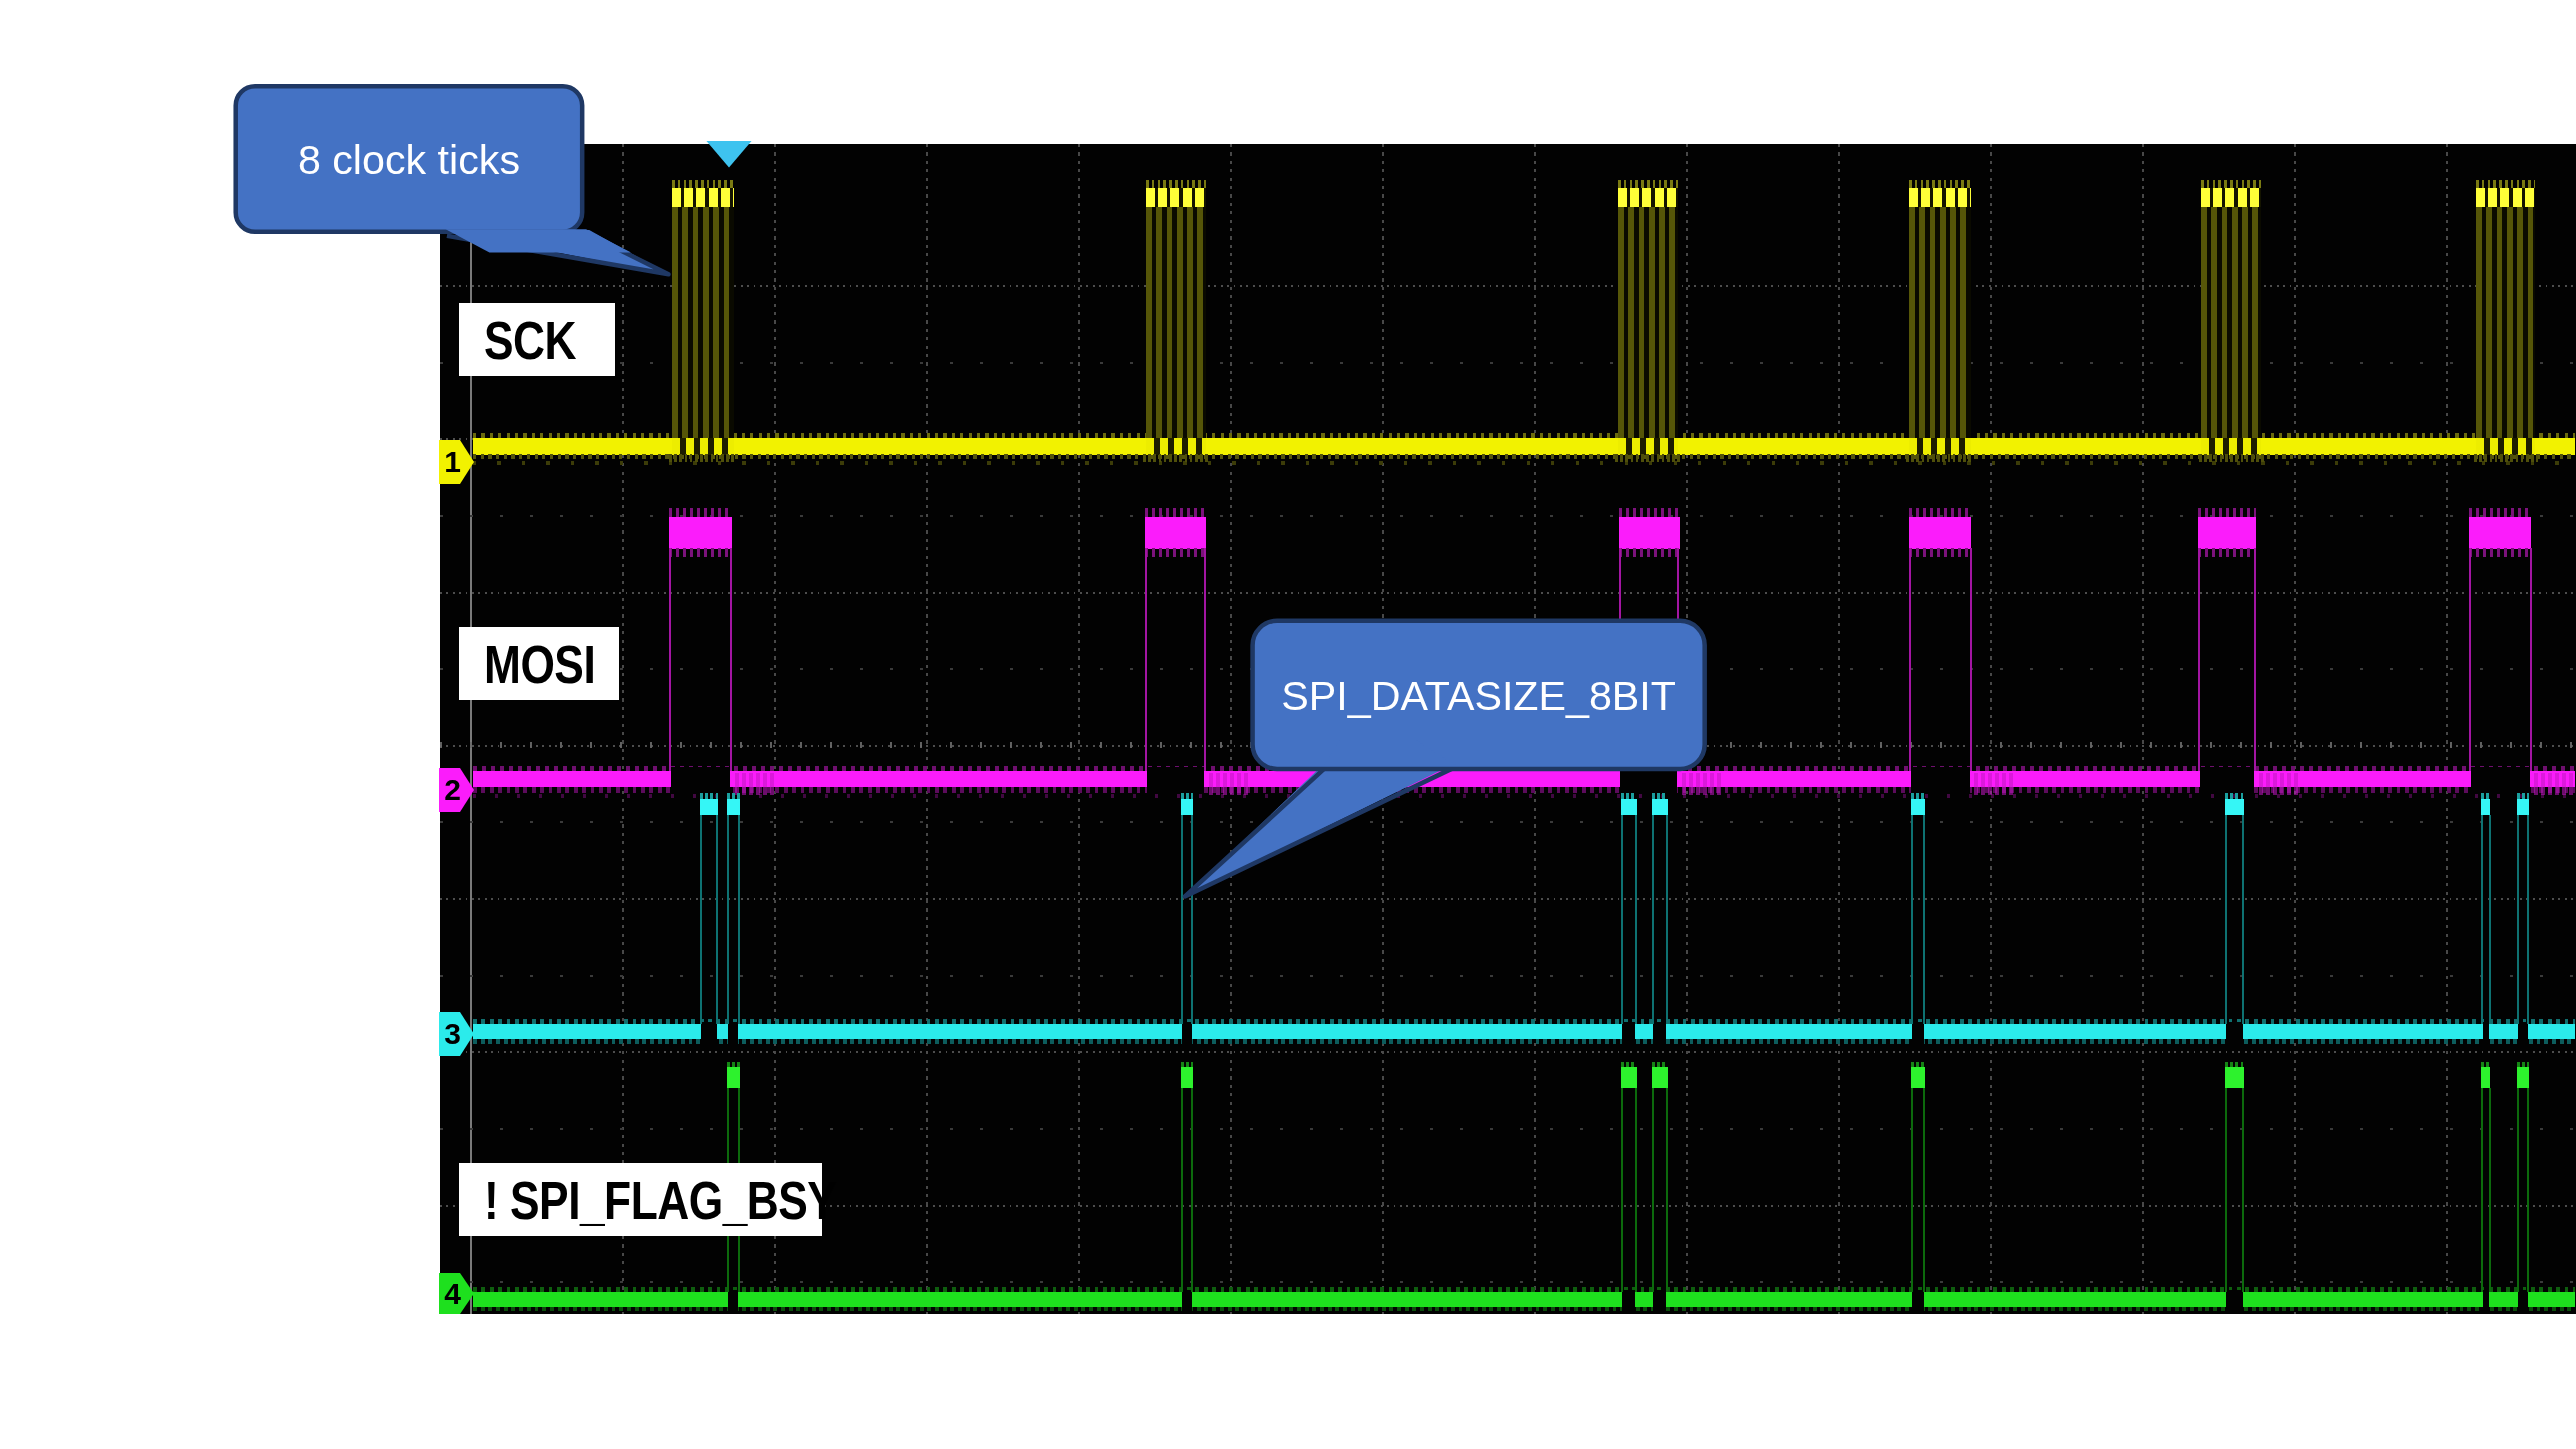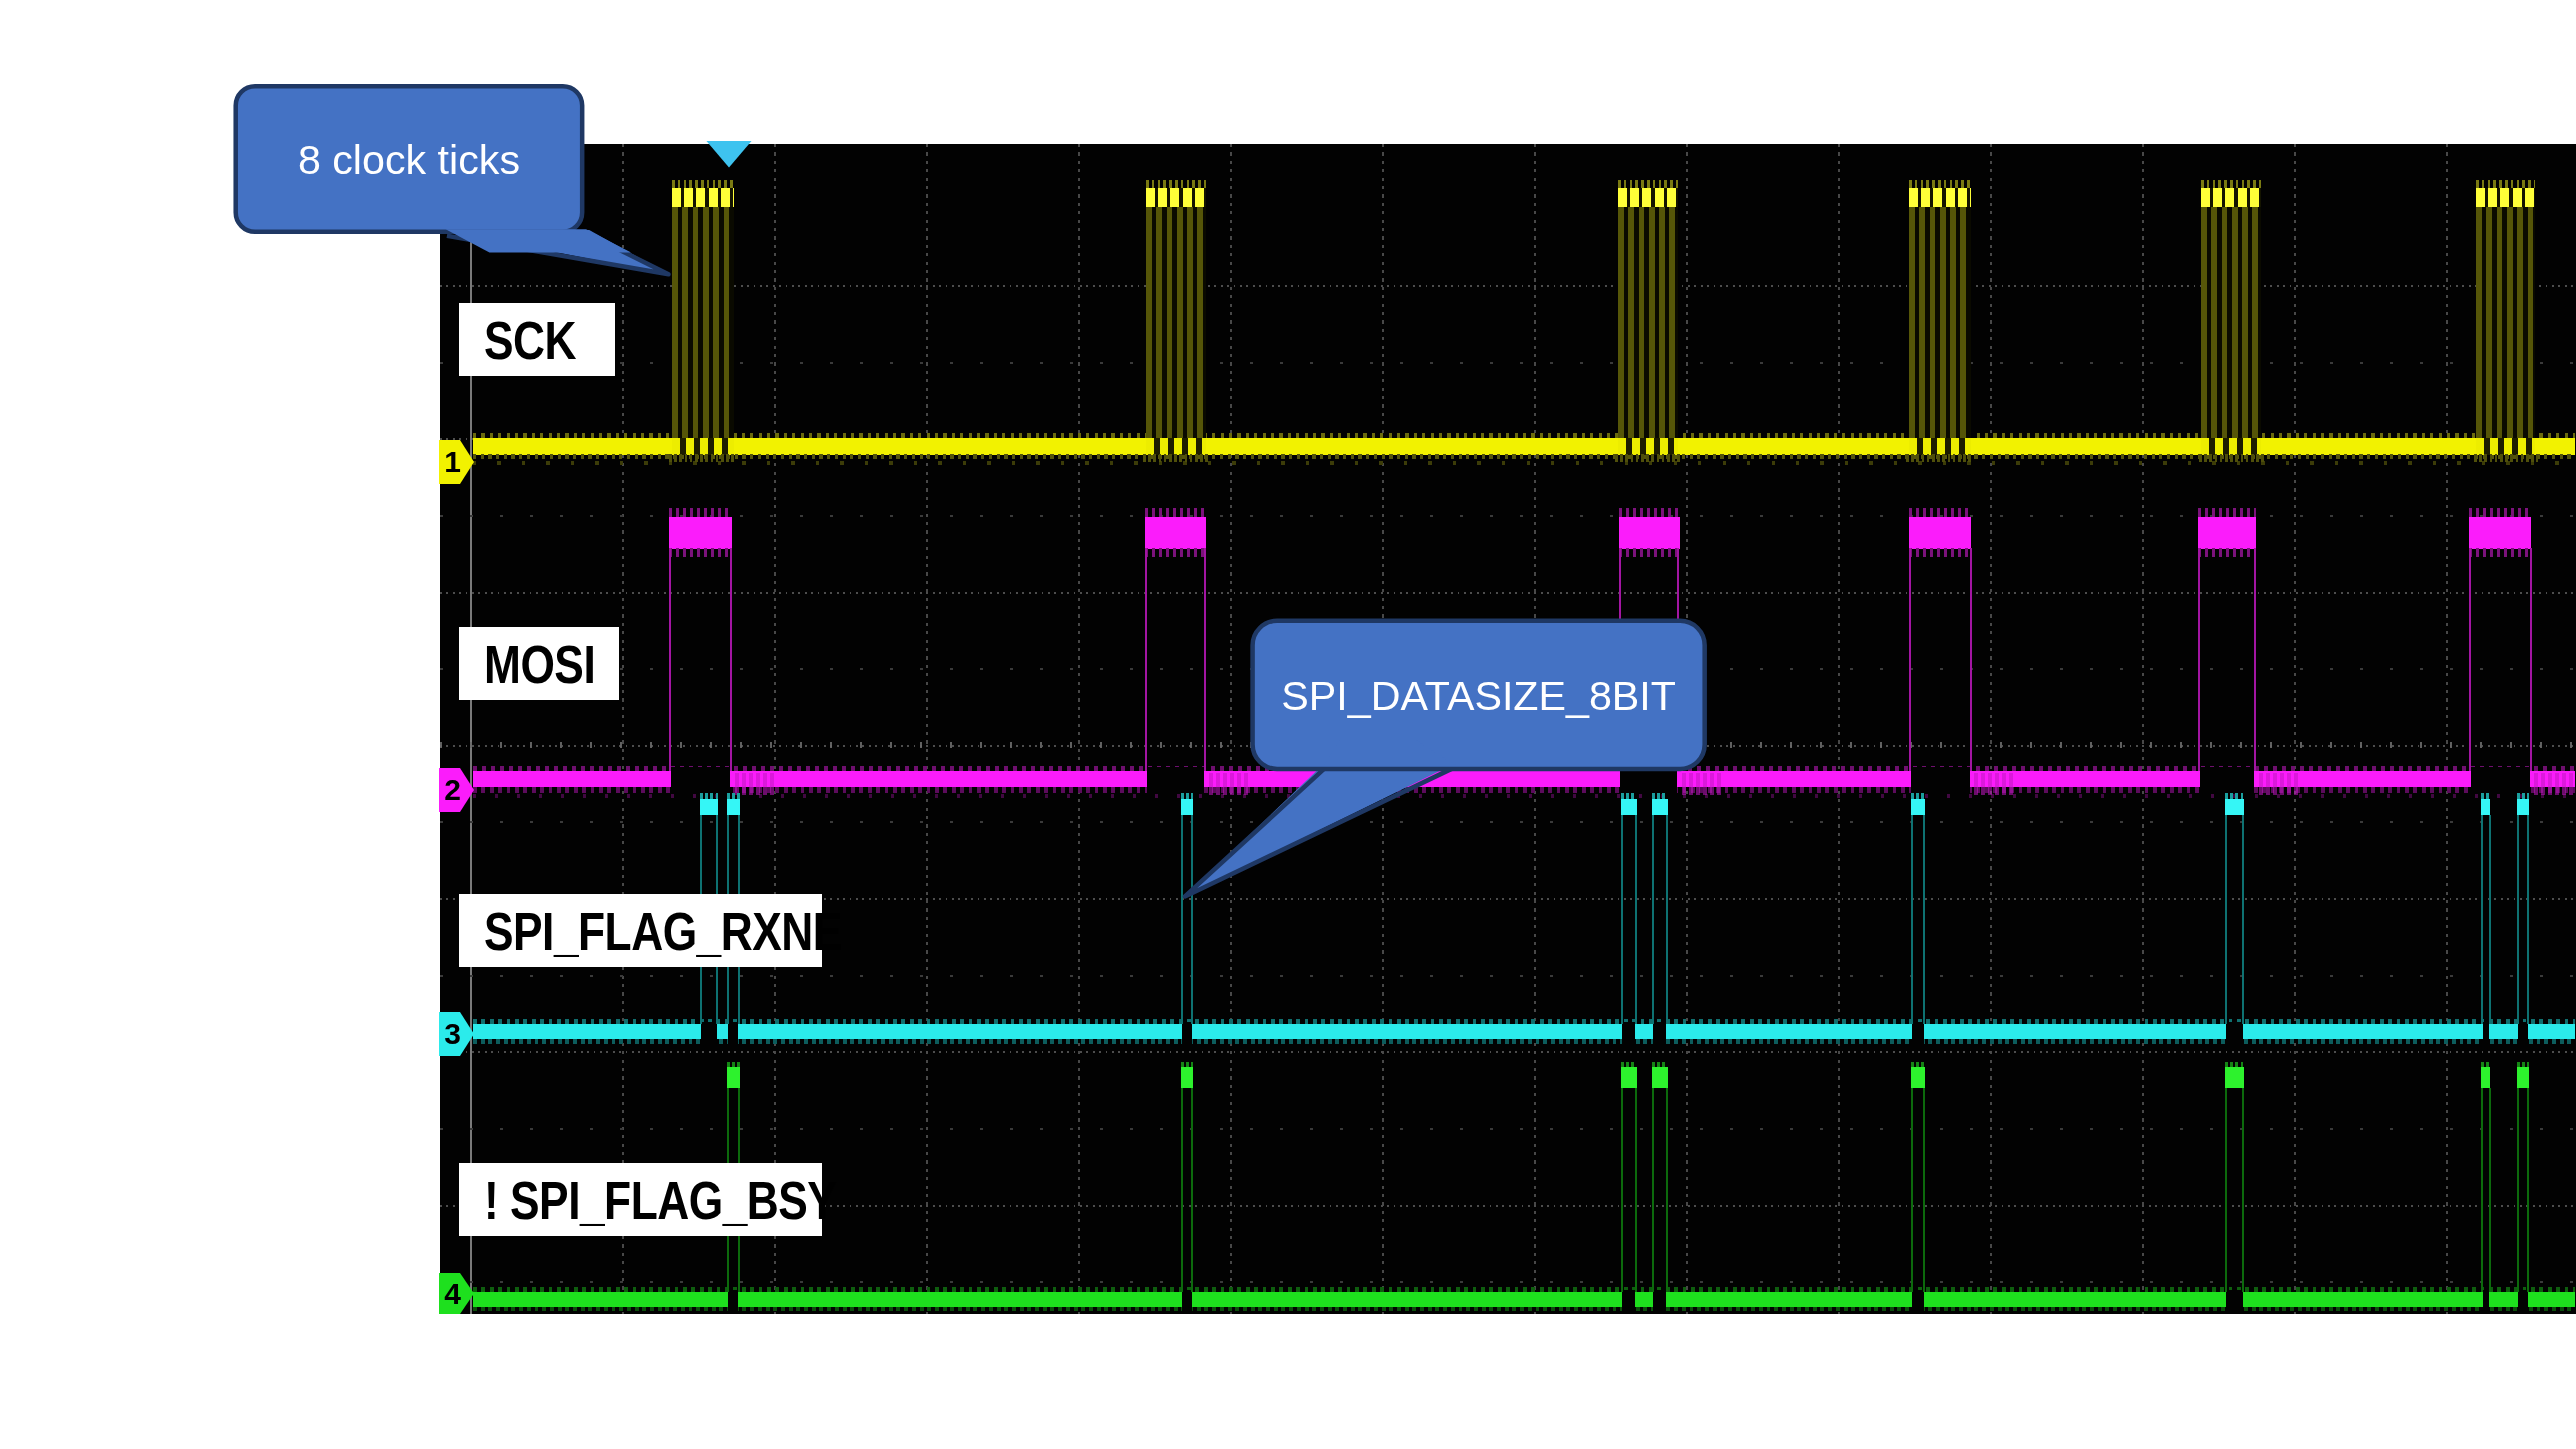--- a/index.html
+++ b/index.html
@@ -247,23 +247,20 @@
   <div class="chan" style="left:439px;top:1273px;height:41px;background:#1ee01e;">
       <span>4</span>
     </div>
 
   <div class="sig-label" style="left:459px;top:303px;width:156px;height:73px;">
       <span>SCK</span>
     </div>
   <div class="sig-label" style="left:459px;top:627px;width:160px;height:73px;">
       <span>MOSI</span>
     </div>
-  <div class="sig-label" style="left:459px;top:894px;width:363px;height:73px;">
-      <span>SPI_FLAG_RXNE</span>
-    </div>
   <div class="sig-label" style="left:459px;top:1163px;width:363px;height:73px;">
       <span>! SPI_FLAG_BSY</span>
     </div>
 
   <svg class="overlay" width="2576" height="1449" viewBox="0 0 4000 2250">
 
     <polygon points="1097,219 1167,219 1132,260" fill="#3ec3ef"></polygon>
 
     <g>
       <polygon points="688,357 915,357 1038,426" fill="#4472c4"></polygon>

